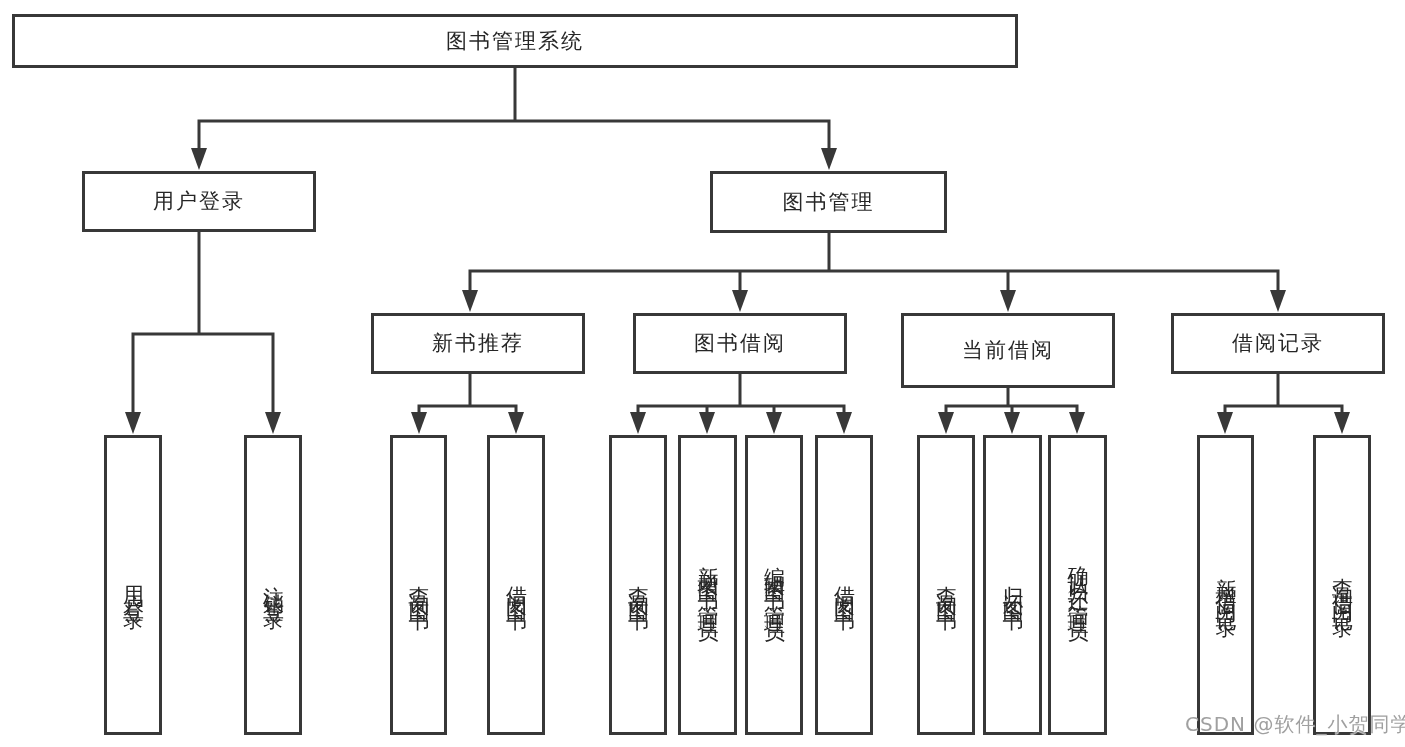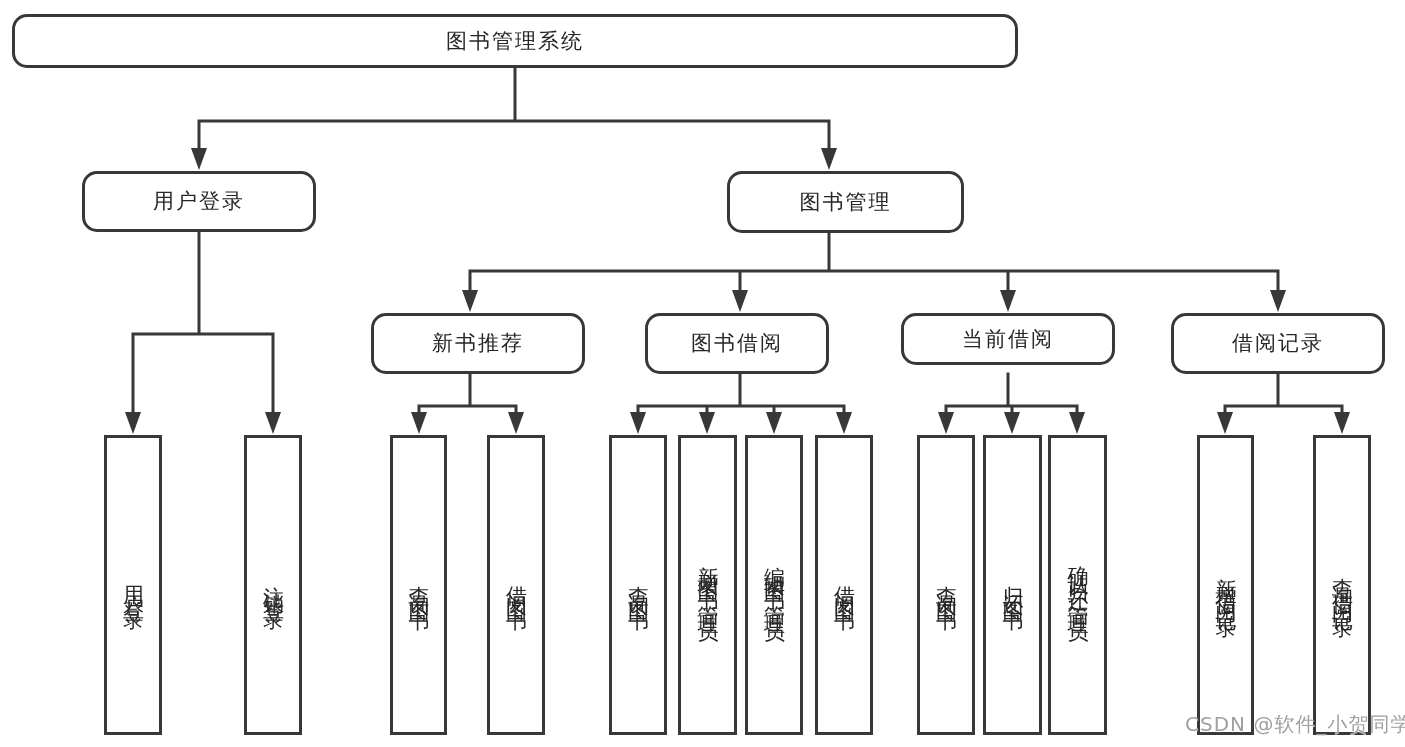--- a/index.html
+++ b/index.html
@@ -6,21 +6,21 @@
   .stage{
     position:relative;width:1405px;height:747px;background:#ffffff;overflow:hidden;
     font-family:"DejaVu Sans","Liberation Sans",sans-serif;
   }
   .connectors{position:absolute;left:0;top:0;width:1405px;height:747px;}
   .box{
     position:absolute;background:#ffffff;border:3px solid #383838;box-sizing:border-box;
     display:flex;align-items:center;justify-content:center;
     color:#262626;line-height:1;
   }
-  .hnode{font-size:21px;letter-spacing:2px;border-radius:15px;}
+  .hnode{font-size:21px;letter-spacing:2px;}
   .leaf{
     writing-mode:vertical-rl;text-orientation:mixed;
     font-size:21px;letter-spacing:8px;
   }
   .watermark{
     position:absolute;left:1185px;top:711px;z-index:5;
     font-size:20px;color:#a0a0a0;letter-spacing:1px;
     text-shadow:0 1px 1px rgba(255,255,255,.8);
     white-space:nowrap;
   }
@@ -57,25 +57,25 @@
         <polygon points="1004,412 1020,412 1012,434"></polygon>
         <polygon points="1069,412 1085,412 1077,434"></polygon>
         <polygon points="1217,412 1233,412 1225,434"></polygon>
         <polygon points="1334,412 1350,412 1342,434"></polygon>
       </g>
   </svg>
 
   <div class="box hnode" style="left:12px;top:14px;width:1006px;height:54px;">图书管理系统</div>
 
   <div class="box hnode" style="left:82px;top:171px;width:234px;height:61px;">用户登录</div>
-  <div class="box hnode" style="left:710px;top:171px;width:237px;height:62px;margin-left:17px;">图书管理</div>
+  <div class="box hnode" style="left:710px;top:171px;width:237px;height:62px;">图书管理</div>
 
   <div class="box hnode" style="left:363px;top:313px;width:214px;height:61px;margin-left:8px;">新书推荐</div>
-  <div class="box hnode" style="left:633px;top:313px;width:184px;height:61px;margin-left:12px;">图书借阅</div>
-  <div class="box hnode" style="left:901px;top:313px;width:214px;height:52px;">当前借阅</div>
+  <div class="box hnode" style="left:633px;top:313px;width:214px;height:61px;">图书借阅</div>
+  <div class="box hnode" style="left:901px;top:313px;width:214px;height:75px;">当前借阅</div>
   <div class="box hnode" style="left:1171px;top:313px;width:214px;height:61px;">借阅记录</div>
 
   <div class="box leaf" style="left:104px;top:435px;width:58px;height:300px;">用户登录</div>
   <div class="box leaf" style="left:244px;top:435px;width:58px;height:300px;">注销登录</div>
 
   <div class="box leaf" style="left:390px;top:435px;width:57px;height:300px;">查询图书</div>
   <div class="box leaf" style="left:487px;top:435px;width:58px;height:300px;">借阅图书</div>
 
   <div class="box leaf" style="left:609px;top:435px;width:58px;height:300px;">查询图书</div>
   <div class="box leaf" style="left:678px;top:435px;width:59px;height:300px;">新增图书（管理员）</div>

